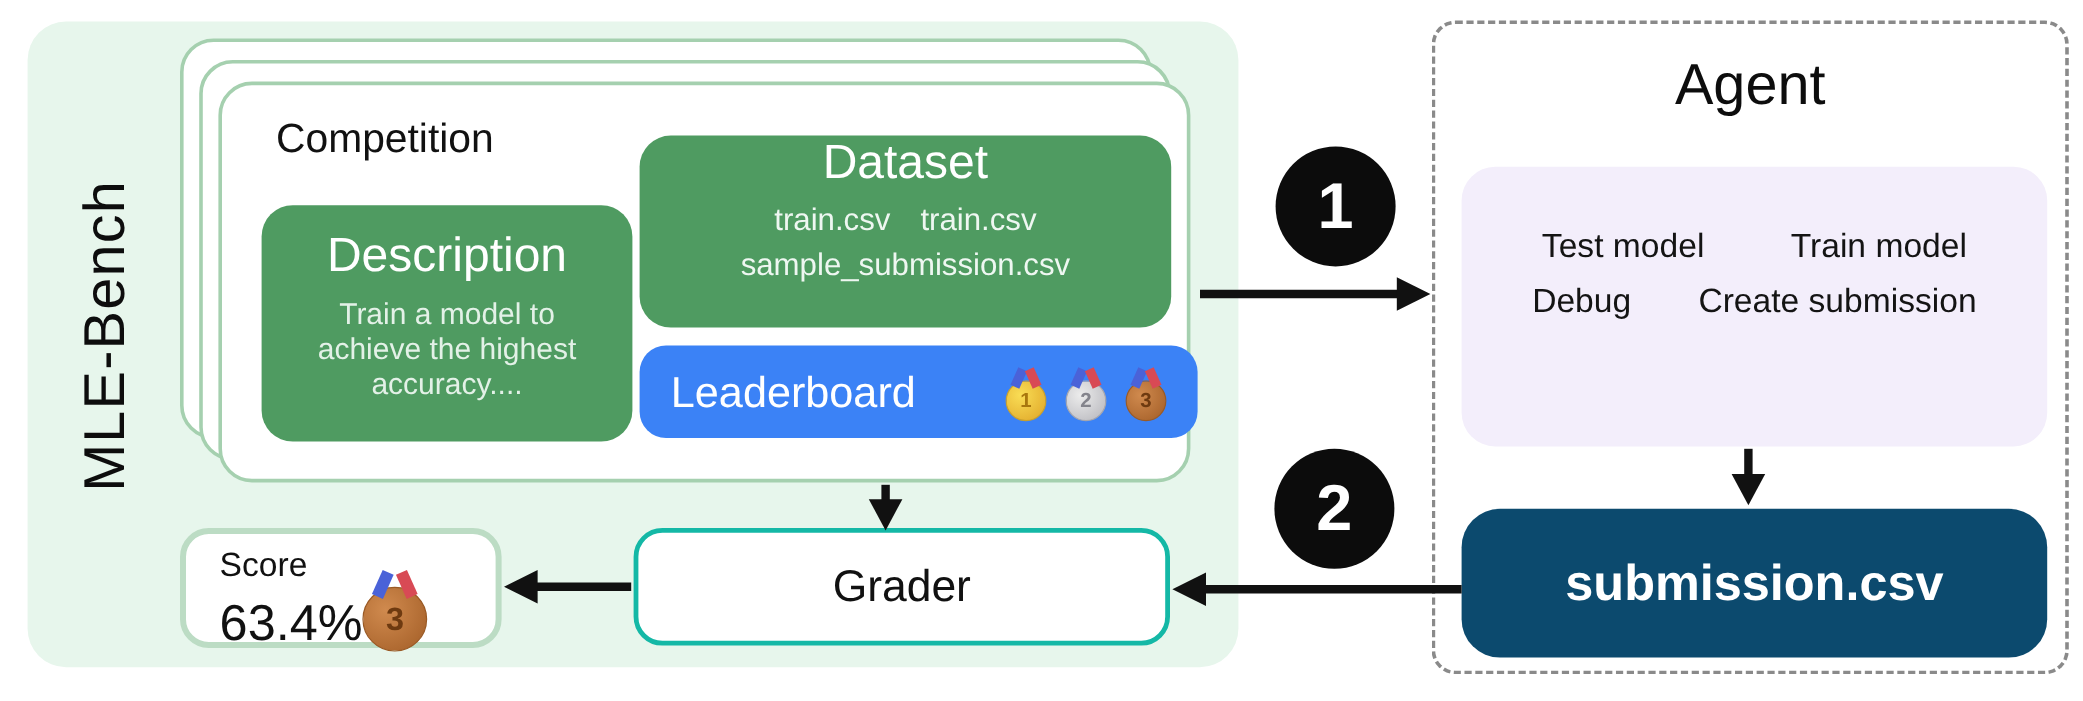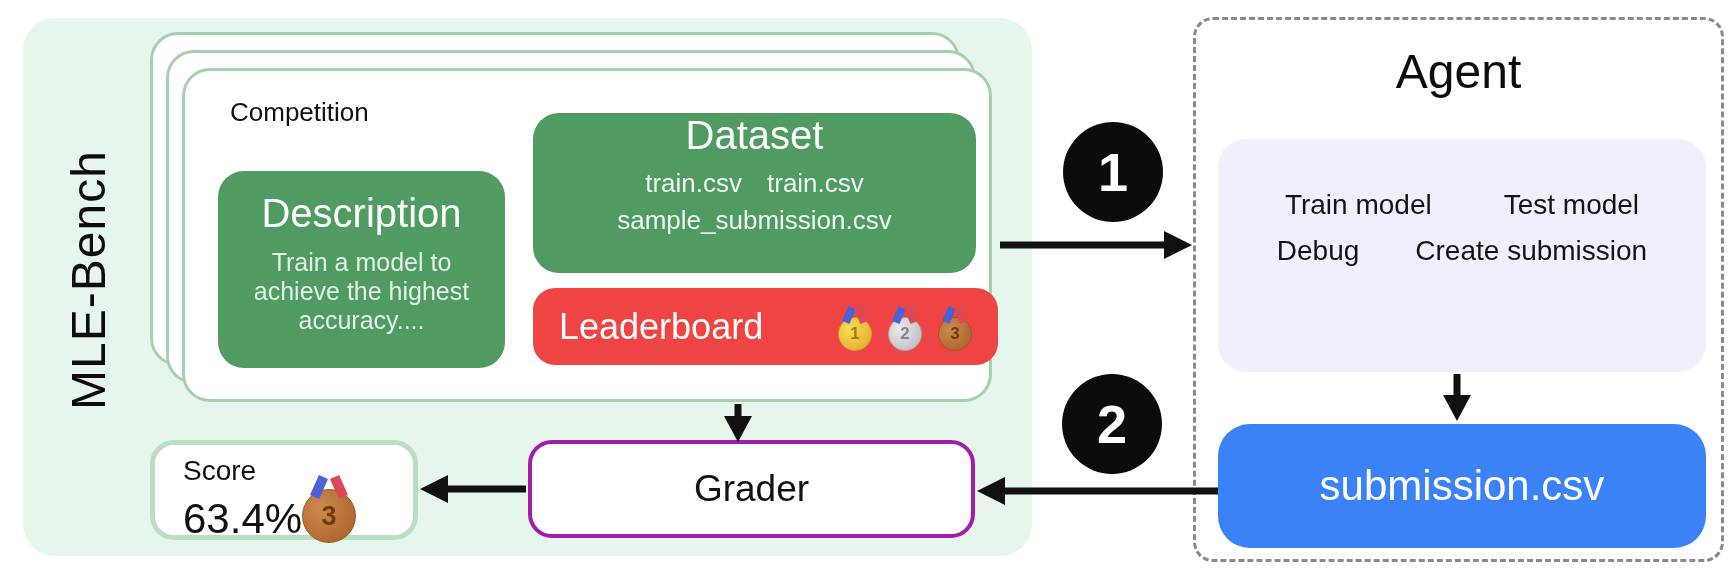--- a/index.html
+++ b/index.html
@@ -11,73 +11,73 @@
   .mint{position:absolute;left:23px;top:18px;width:1009px;height:538px;
     background:#e7f6ec;border-radius:32px;}
   .mle-label{position:absolute;left:88px;top:280px;transform:translate(-50%,-50%) rotate(-90deg);
     white-space:nowrap;font-size:48px;font-weight:400;color:#0d0d0d;letter-spacing:1px;}
   
   .card{position:absolute;width:810px;height:334px;background:#ffffff;
     border:3px solid #a5d0af;border-radius:28px;box-sizing:border-box;}
   .card.back{left:150px;top:32px;}
   .card.mid{left:166px;top:50px;}
   .card.front{left:182px;top:68px;}
-  .competition-title{position:absolute;left:45px;top:26px;font-size:26px;color:#111;}
-  .desc-box{position:absolute;left:33px;top:100px;width:287px;height:197px;
+  .competition-title{position:absolute;left:45px;top:26px;font-size:34px;color:#111;}
+  .desc-box{position:absolute;left:33px;top:100px;width:309px;height:197px;
     background:#4f9b61;border-radius:26px;color:#fff;text-align:center;box-sizing:border-box;padding-top:20px;}
   .desc-title{font-size:40px;font-weight:400;}
   .desc-body{margin:12px auto 0;width:250px;font-size:25px;line-height:1.16;color:#e3f1e7;}
   .dataset-box{position:absolute;left:348px;top:42px;width:443px;height:160px;
     background:#4f9b61;border-radius:26px;color:#fff;text-align:center;box-sizing:border-box;}
   .dataset-title{font-size:40px;}
   .dataset-files{display:flex;justify-content:center;gap:25px;font-size:26px;margin-top:10px;color:#eef7f1;}
   .dataset-file2{font-size:26px;margin-top:6px;color:#eef7f1;}
   .leaderboard-box{position:absolute;left:348px;top:217px;width:465px;height:77px;
-    background:#ef4444;border-radius:22px;color:#fff;display:flex;align-items:center;
+    background:#3b82f6;border-radius:22px;color:#fff;display:flex;align-items:center;
     box-sizing:border-box;padding:0 26px;}
   .leaderboard-title{font-size:36px;}
   .medal-row{margin-left:auto;display:flex;gap:16px;align-items:flex-end;}
   
   .medal{position:relative;z-index:0;width:32px;height:32px;border-radius:50%;
     display:inline-flex;align-items:center;justify-content:center;
     font-weight:700;font-size:17px;margin-top:14px;}
   .medal::before,.medal::after{content:"";position:absolute;z-index:-1;top:-11px;width:8px;height:16px;}
   .medal::before{left:6px;background:#4a62d8;transform:rotate(24deg);}
   .medal::after{right:6px;background:#d84a55;transform:rotate(-24deg);}
   .medal.gold{background:radial-gradient(circle at 35% 35%,#f9dd55,#dfa527);color:#a8770e;border:1px solid #caa02c;}
   .medal.silver{background:radial-gradient(circle at 35% 35%,#ececec,#b5b5bb);color:#84848c;border:1px solid #a7a7ad;}
   .medal.bronze{background:radial-gradient(circle at 35% 35%,#d08a4e,#a25d26);color:#6e3a10;border:1px solid #9a5a25;}
   .medal.large{width:52px;height:52px;font-size:27px;margin-top:0;}
   .medal.large::before,.medal.large::after{top:-14px;width:10px;height:22px;}
   .medal.large::before{left:11px;}
   .medal.large::after{right:11px;}
   
   .grader-box{position:absolute;left:528px;top:440px;width:447px;height:98px;background:#fff;
-    border:4px solid #a21caf;border-radius:24px;box-sizing:border-box;
+    border:4px solid #14b8a6;border-radius:24px;box-sizing:border-box;
     display:flex;align-items:center;justify-content:center;font-size:37px;color:#111;}
   .score-box{position:absolute;left:150px;top:440px;width:268px;height:100px;background:#fff;
     border:5px solid #bcdcc4;border-radius:24px;box-sizing:border-box;padding:10px 0 0 28px;}
   .score-label{font-size:28px;color:#111;}
   .score-row{display:flex;align-items:flex-end;margin-top:2px;}
   .score-value{font-size:42px;color:#111;}
   
   .agent-dashed{position:absolute;left:1193px;top:17px;width:531px;height:545px;
     border:3px dashed #8a8a8a;border-radius:20px;box-sizing:border-box;}
   .agent-title{position:absolute;left:1193px;top:44px;width:531px;text-align:center;
     font-size:48px;color:#0d0d0d;}
   .thinking-box{position:absolute;left:1218px;top:139px;width:488px;height:233px;
     background:#f3eefb;border-radius:28px;box-sizing:border-box;padding-top:24px;}
   .thinking-row{display:flex;align-items:center;justify-content:center;gap:18px;}
   .thinking-label{font-size:36px;color:#b5b3bf;}
   .action-row{display:flex;justify-content:center;font-size:28px;color:#141414;}
   .action-row.r1{margin-top:26px;gap:72px;}
   .action-row.r2{margin-top:14px;gap:56px;text-align:center;}
   .submission-box{position:absolute;left:1218px;top:424px;width:488px;height:124px;
-    background:#3b82f6;border-radius:32px;display:flex;align-items:center;justify-content:center;
-    color:#fff;font-size:42px;}
+    background:#0c4a6e;border-radius:32px;display:flex;align-items:center;justify-content:center;
+    color:#fff;font-size:42px;font-weight:bold;}
   
   .step{position:absolute;width:100px;height:100px;border-radius:50%;background:#0c0c0c;
     display:flex;align-items:center;justify-content:center;color:#fff;font-size:54px;font-weight:700;z-index:6;}
   .step.s1{left:1063px;top:122px;}
   .step.s2{left:1062px;top:374px;}
   
   .arrows{position:absolute;left:0;top:0;width:1736px;height:584px;z-index:5;pointer-events:none;}
 </style>
 </head>
 <body>
@@ -126,22 +126,22 @@
       <span class="score-value">63.4%</span>
       <span class="medal bronze large">3</span>
     </div>
   </div>
 
   <div class="agent-dashed"></div>
   <div class="agent-title">Agent</div>
 
   <div class="thinking-box">
     <div class="action-row r1">
+      <span>Test model</span>
       <span>Train model</span>
-      <span>Test model</span>
     </div>
     <div class="action-row r2">
       <span>Debug</span>
       <span>Create submission</span>
     </div>
   </div>
 
   <div class="submission-box">
     <span>submission.csv</span>
   </div>

